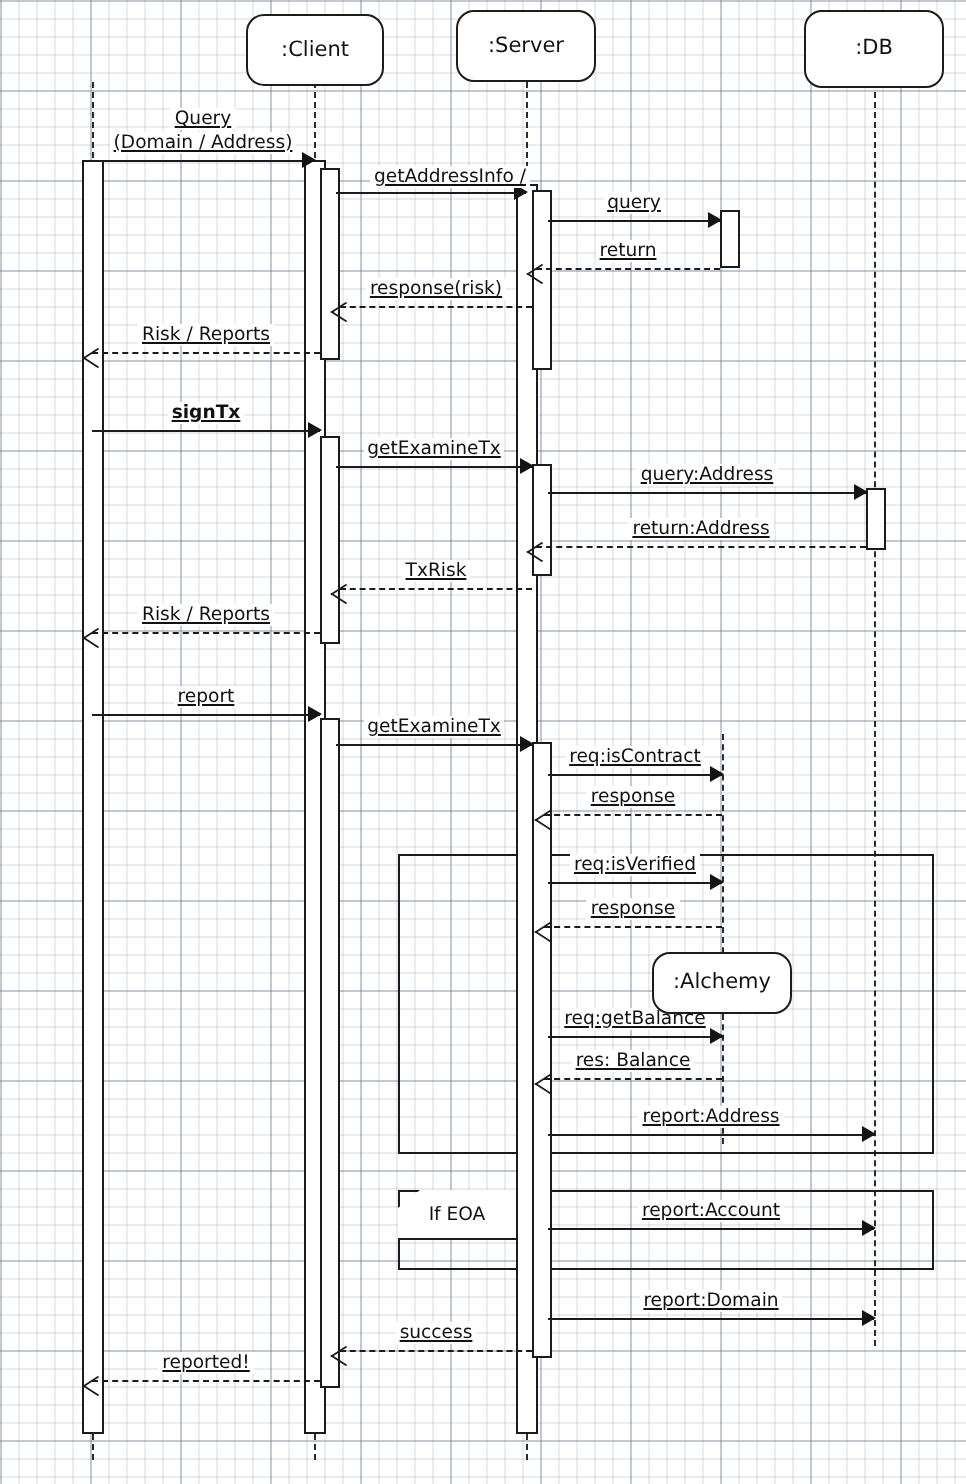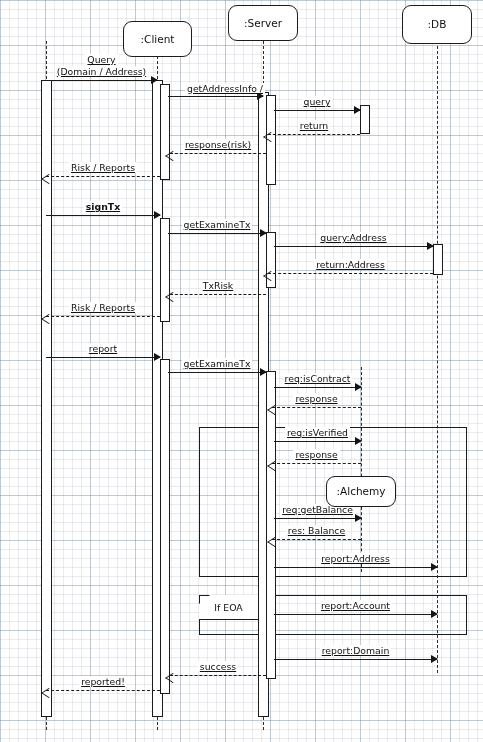--- a/index.html
+++ b/index.html
@@ -293,21 +293,21 @@
     <div class="lbl"><span>success</span></div>
   </div>
 
   <div class="msg left dashed" style="left:46px; top:690px; width:114px;">
     <div class="line"></div>
     <div class="head"></div>
     <div class="lbl"><span>reported!</span></div>
   </div>
 
 
-  <div class="actor" style="left:123px; top:21px; width:69px; height:36px;">
+  <div class="actor" style="left:123px; top:7px; width:69px; height:36px;">
     <div>:Client</div>
   </div>
 
   <div class="actor" style="left:228px; top:5px; width:70px; height:36px;">
     <div>:Server</div>
   </div>
 
   <div class="actor" style="left:402px; top:5px; width:70px; height:39px;">
     <div>:DB</div>
   </div>

